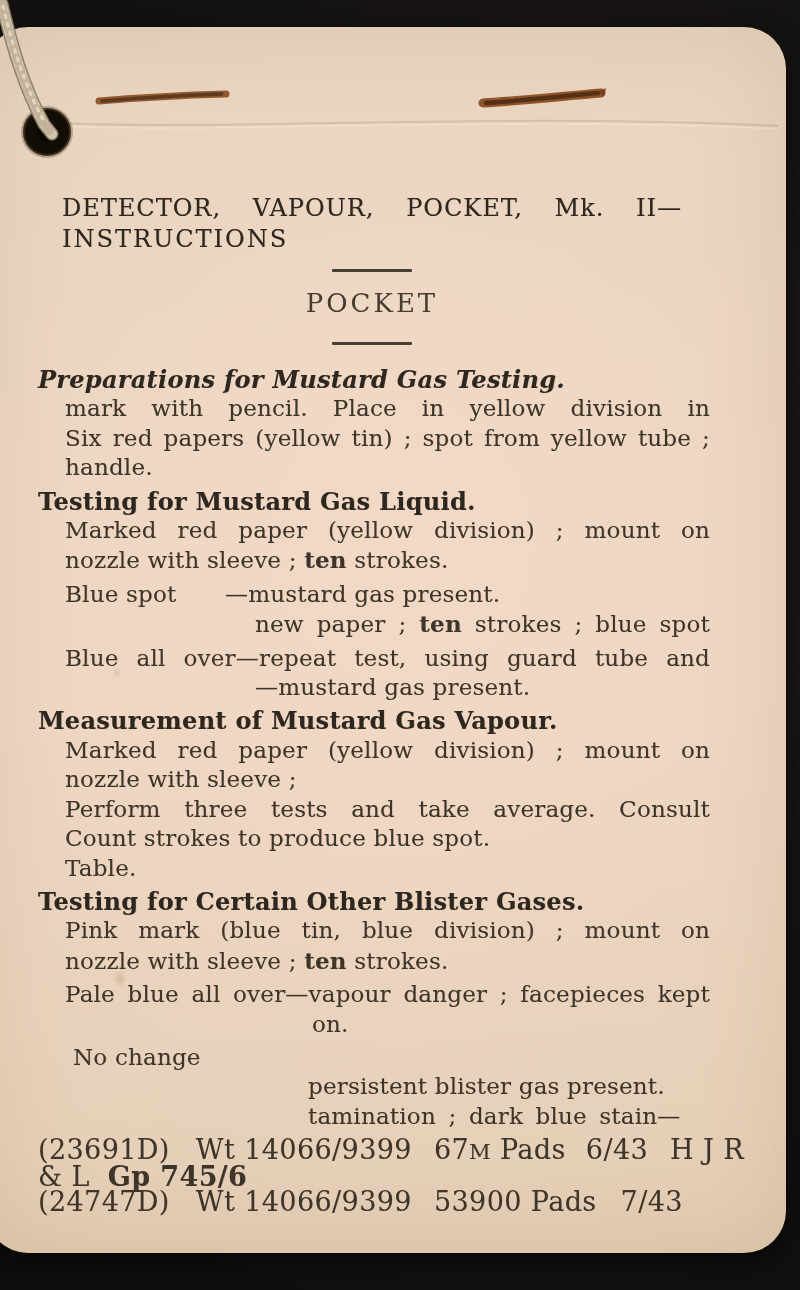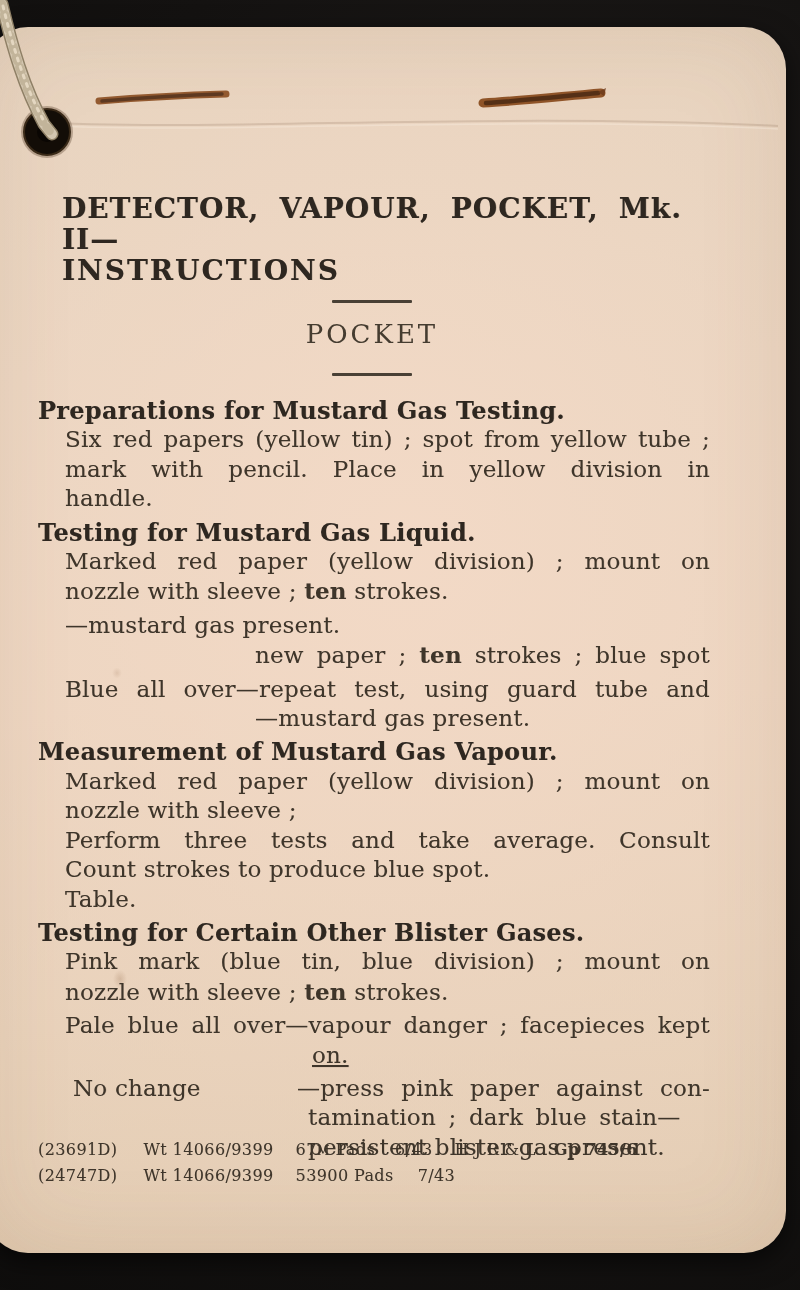--- a/index.html
+++ b/index.html
@@ -18,103 +18,103 @@
     background:
       radial-gradient(10px 13px at 134px 952px, rgba(122,78,44,.20), transparent 70%),
       radial-gradient(7px 8px at 131px 646px, rgba(122,78,44,.14), transparent 70%),
       radial-gradient(120% 85% at 52% 42%, rgba(244,218,199,.85) 0%, rgba(238,214,194,.55) 48%, rgba(0,0,0,0) 100%),
       linear-gradient(178deg,#e2d2bd 0%,#e8d5c1 28%,#ecd5c0 55%,#e5cfb6 80%,#dec8ad 100%);
     box-shadow:0 8px 26px rgba(0,0,0,.6), inset 0 0 90px rgba(135,95,60,.13);
     color:var(--ink);
   }
   .title{
     margin:166px 0 0 76px; width:620px;
-    font-weight:bold; font-size:28px; line-height:31px;
+    font-weight:normal; font-size:24px; line-height:31px;
     color:var(--ink-head); letter-spacing:1px;
     text-shadow:.4px .4px 0 rgba(46,39,32,.35);
   }
   .title .l1{text-align:justify; text-align-last:justify;}
   .title .l2{text-align:left; letter-spacing:2px;}
   .rule{width:80px; height:3px; background:#494035; margin-left:346px; border-radius:1px;}
   .rule.r1{margin-top:14px;}
   .rule.r2{margin-top:24px;}
   .summary{
     margin:16px 0 0 76px; width:620px; text-align:center;
     font-size:26px; line-height:30px; letter-spacing:3px; color:#453c30;
   }
   #sections{margin:20px 0 0 52px; width:672px; font-size:23px; letter-spacing:.2px;}
   .heading{
     font-weight:bold; font-size:24px; line-height:29.4px; margin-top:4px;
     color:var(--ink-head); letter-spacing:.3px;
     text-shadow:.4px .4px 0 rgba(46,39,32,.3);
   }
-  #sections .heading:first-child{margin-top:0;}
+  #sections .heading:first-child{margin-top:0;font-style:italic;}
   .line{line-height:29.4px; margin-left:27px; width:645px; text-shadow:.3px .3px 0 rgba(62,53,42,.25);}
   .just{text-align:justify; text-align-last:justify;}
   .mt{margin-top:4px;}
   .hang{margin-left:217px; width:455px;}
   .cont{margin-left:270px; width:auto; word-spacing:5px;}
   .cont2{margin-left:270px; width:auto;}
-  .onword{margin-left:274px; width:auto;text-decoration:underline;}
+  .onword{margin-left:274px; width:auto;}
   .cols{display:flex;}
   .lab{flex:0 0 auto;}
   .rest{flex:1 1 auto;}
   .rest.rjust{text-align:justify; text-align-last:justify;}
   .b{font-weight:bold;}
   .sc{font-size:.78em;}
   .gap{display:inline-block;}
   #footer{
     position:absolute; left:52px; top:1110px; width:724px;
-    font-size:16px; letter-spacing:.4px;
+    font-size:27px; letter-spacing:.4px;
   }
   #footer .line{margin-left:0; width:724px; line-height:25px; text-shadow:.3px .3px 0 rgba(62,53,42,.25);}
   #overlay{position:absolute; left:0; top:0; width:800px; height:1290px; pointer-events:none; z-index:5;}
 </style>
 </head>
 <body>
 
 <div class="card">
   <div class="title">
     <div class="l1">DETECTOR, VAPOUR, POCKET, Mk. II—</div>
     <div class="l2">INSTRUCTIONS</div>
   </div>
   <div class="rule r1"></div>
   <div class="summary">POCKET</div>
   <div class="rule r2"></div>
   <div id="sections">
       <div class="heading">Preparations for Mustard Gas Testing.</div>
+      <div class="line just"><span>mark with pencil. Place in yellow division in</span></div>
       <div class="line just"><span>Six red papers (yellow tin) ; spot from yellow tube ;</span></div>
-      <div class="line just"><span>mark with pencil. Place in yellow division in</span></div>
       <div class="line"><span>handle.</span></div>
       <div class="heading">Testing for Mustard Gas Liquid.</div>
       <div class="line just"><span>Marked red paper (yellow division) ; mount on</span></div>
       <div class="line"><span>nozzle with sleeve ; </span><span class="b">ten</span><span> strokes.</span></div>
       <div class="line cols mt">
+        <span class="lab" style="width: 160px; box-sizing: border-box;">Blue spot</span>
         <span class="rest"><span>—mustard gas present.</span></span>
       </div>
       <div class="line hang just"><span>new paper ; </span><span class="b">ten</span><span> strokes ; blue spot</span></div>
       <div class="line just mt"><span>Blue all over—repeat test, using guard tube and</span></div>
       <div class="line hang"><span>—mustard gas present.</span></div>
       <div class="heading">Measurement of Mustard Gas Vapour.</div>
       <div class="line just"><span>Marked red paper (yellow division) ; mount on</span></div>
       <div class="line"><span>nozzle with sleeve ;</span></div>
       <div class="line just"><span>Perform three tests and take average. Consult</span></div>
       <div class="line"><span>Count strokes to produce blue spot.</span></div>
       <div class="line"><span>Table.</span></div>
       <div class="heading">Testing for Certain Other Blister Gases.</div>
       <div class="line just"><span>Pink mark (blue tin, blue division) ; mount on</span></div>
       <div class="line"><span>nozzle with sleeve ; </span><span class="b">ten</span><span> strokes.</span></div>
       <div class="line just mt"><span>Pale blue all over—vapour danger ; facepieces kept</span></div>
       <div class="line onword"><span>on.</span></div>
       <div class="line cols mt">
         <span class="lab" style="width: 232px; padding-left: 8px; box-sizing: border-box;">No change</span>
-        <span class="rest rjust"><span>—press pink paper against con-</span></span>
       </div>
+      <div class="line cont2"><span>persistent blister gas present.</span></div>
       <div class="line cont"><span>tamination ; dark blue stain—</span></div>
-      <div class="line cont2"><span>persistent blister gas present.</span></div>
     </div>
   <div id="footer">
       <div class="line"><span>(23691D)</span><span class="gap" style="width: 26px;"></span><span>Wt 14066/9399</span><span class="gap" style="width: 22px;"></span><span>67</span><span class="sc">M</span><span> Pads</span><span class="gap" style="width: 20px;"></span><span>6/43</span><span class="gap" style="width: 22px;"></span><span>H J R &amp; L</span><span class="gap" style="width: 18px;"></span><span class="b">Gp 745/6</span></div>
       <div class="line"><span>(24747D)</span><span class="gap" style="width: 26px;"></span><span>Wt 14066/9399</span><span class="gap" style="width: 22px;"></span><span>53900 Pads</span><span class="gap" style="width: 24px;"></span><span>7/43</span></div>
     </div>
 </div>
 
 <svg id="overlay" viewBox="0 0 800 1290" xmlns="http://www.w3.org/2000/svg">
 
   <g>

